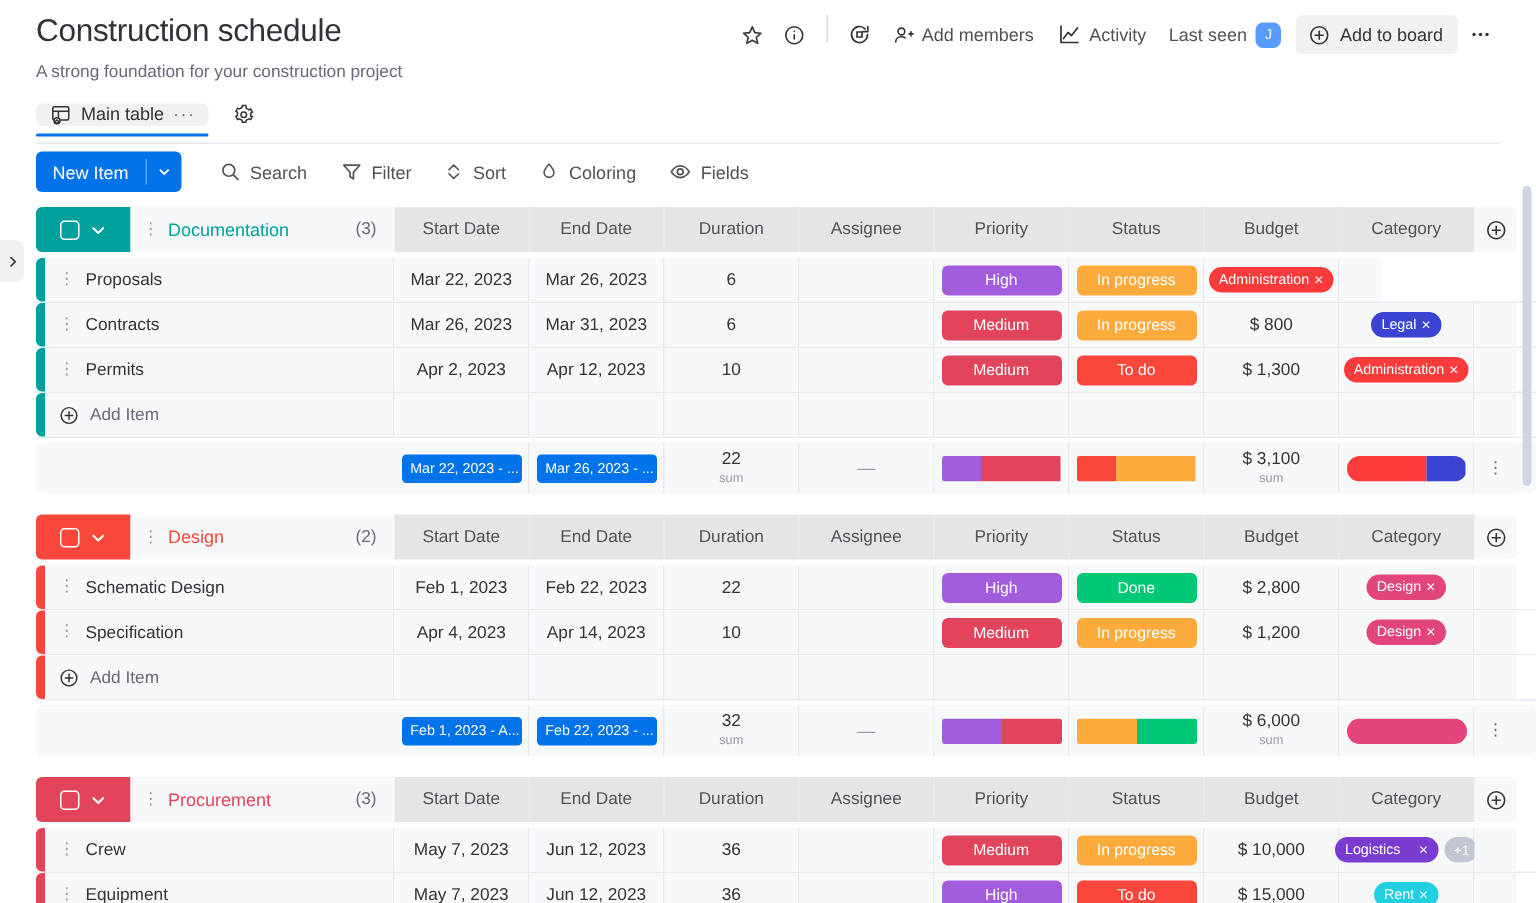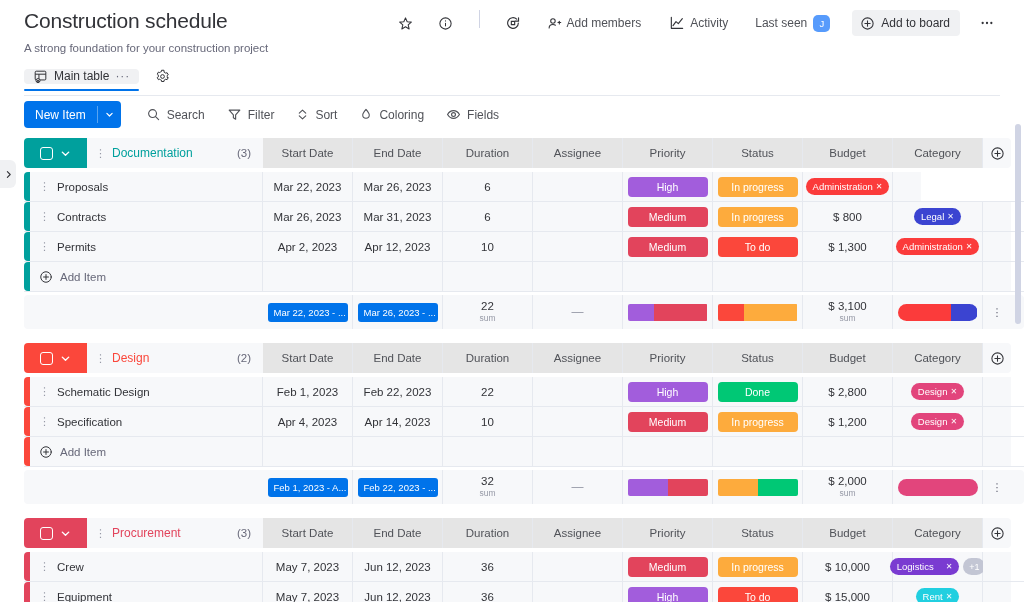--- a/index.html
+++ b/index.html
@@ -12,21 +12,21 @@
   }
   .app { position: relative; width: 1024px; height: 602px; }
 
   
   .board-header { position: relative; padding: 8px 24px 0 24px; }
   .title-row { display: flex; align-items: flex-start; }
   .title-block { flex: 1 1 auto; min-width: 0; }
   .board-title { font-size: 21px; font-weight: 400; color: #323338; line-height: 26px; letter-spacing: -0.2px; }
   .board-subtitle { font-size: 11.5px; color: #676879; margin-top: 7px; line-height: 14px; }
 
-  .header-actions { display: flex; gap: 14px; padding-top: 2px; flex: 0 0 auto; }
+  .header-actions { display: flex; gap: 2px; padding-top: 2px; flex: 0 0 auto; }
   .hicon { width: 26px; height: 26px; display: flex; align-items: center; justify-content: center; border-radius: 4px; cursor: pointer; color: #323338; }
   .hdivider { width: 1px; height: 18px; background: #d0d4e4; margin: 0 6px; }
   .hbtn { display: flex; align-items: center; gap: 5px; height: 26px; padding: 0 7px; border-radius: 4px; font-size: 12px; color: #323338; cursor: pointer; white-space: nowrap; }
   .hbtn .lbl { color: #505258; }
   .lastseen { display: flex; align-items: center; gap: 6px; font-size: 12px; color: #505258; margin-left: 6px; white-space: nowrap; }
   .avatar { width: 17px; height: 17px; border-radius: 5px; background: #579bfc; color: #fff; font-size: 9.5px; display: flex; align-items: center; justify-content: center; font-weight: 500; }
   .addboard { display: flex; align-items: center; gap: 6px; height: 26px; padding: 0 10px 0 8px; border-radius: 4px; background: #f0f1f3; font-size: 12px; color: #323338; cursor: pointer; margin-left: 8px; white-space: nowrap; }
 
   
   .tabs-row { display: flex; align-items: center; gap: 6px; margin-top: 8px; position: relative; }
@@ -559,21 +559,21 @@
             </div>
           </div>
           <div class="cell c-90">
             <div class="batt">
               <div style="background: rgb(253, 171, 61); width: 50%;"></div>
               <div style="background: rgb(0, 200, 117); width: 50%;"></div>
             </div>
           </div>
           <div class="cell c-90">
             <div class="sumnum">
-              <div class="v">$ 2,000</div>
+              <div class="v">$ 6,000</div>
               <div class="k">sum</div>
             </div>
           </div>
           <div class="cell c-90">
             <div class="batt round">
               <div style="background: rgb(226, 69, 124); width: 100%;"></div>
             </div>
           </div>
           <div class="cell c-menu kebab" style="border-right: none;">⋮</div>
         </div>

